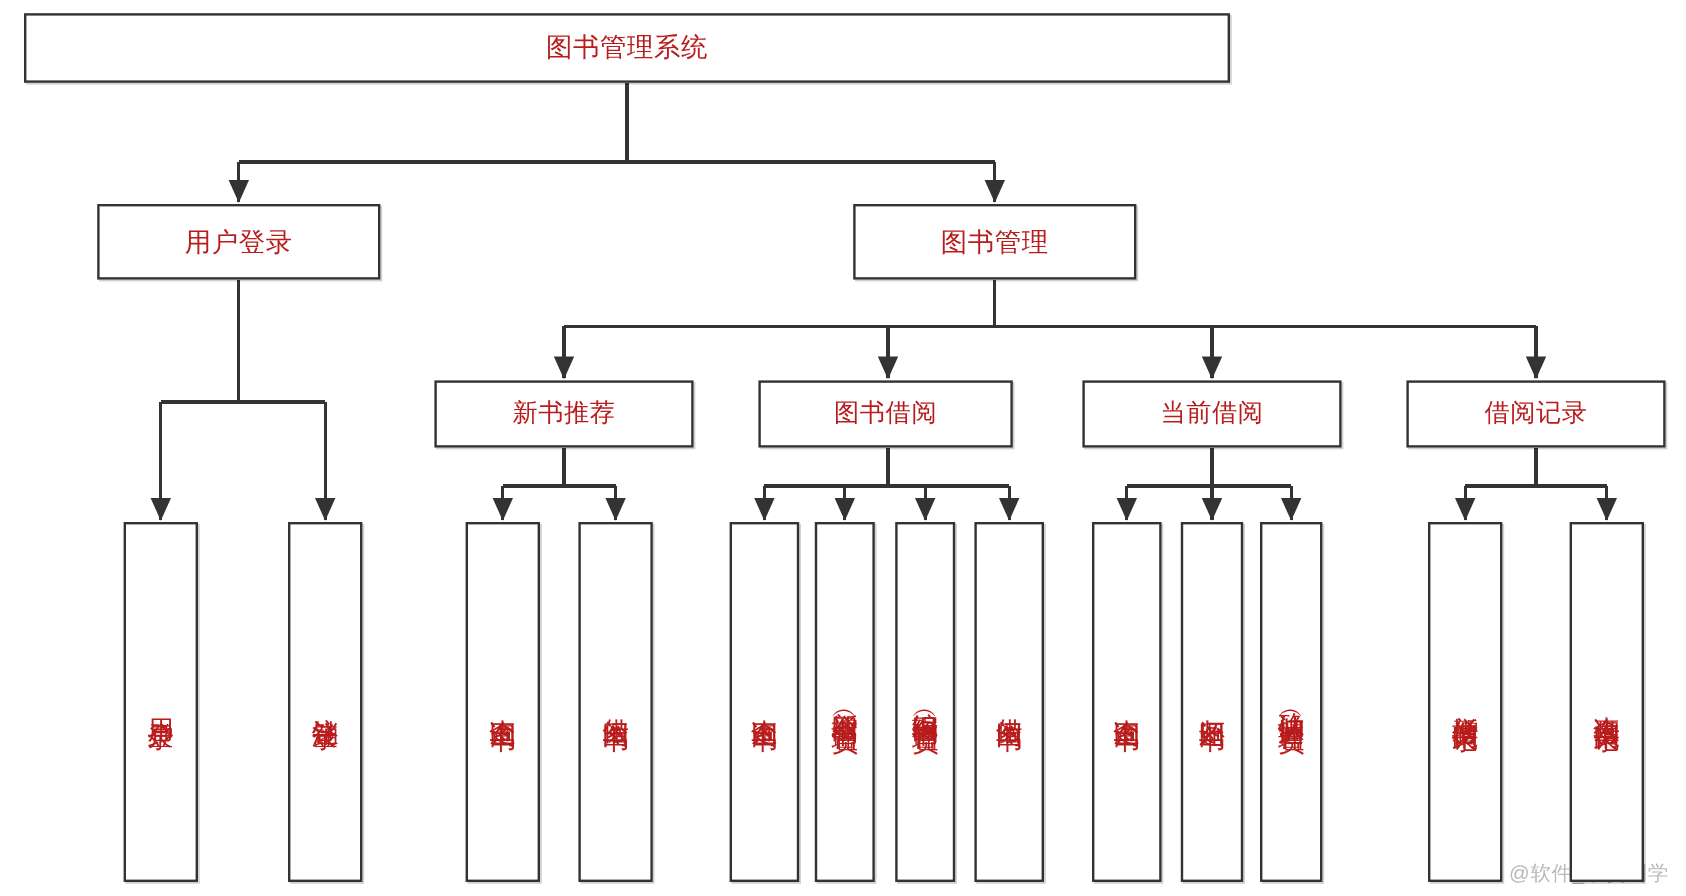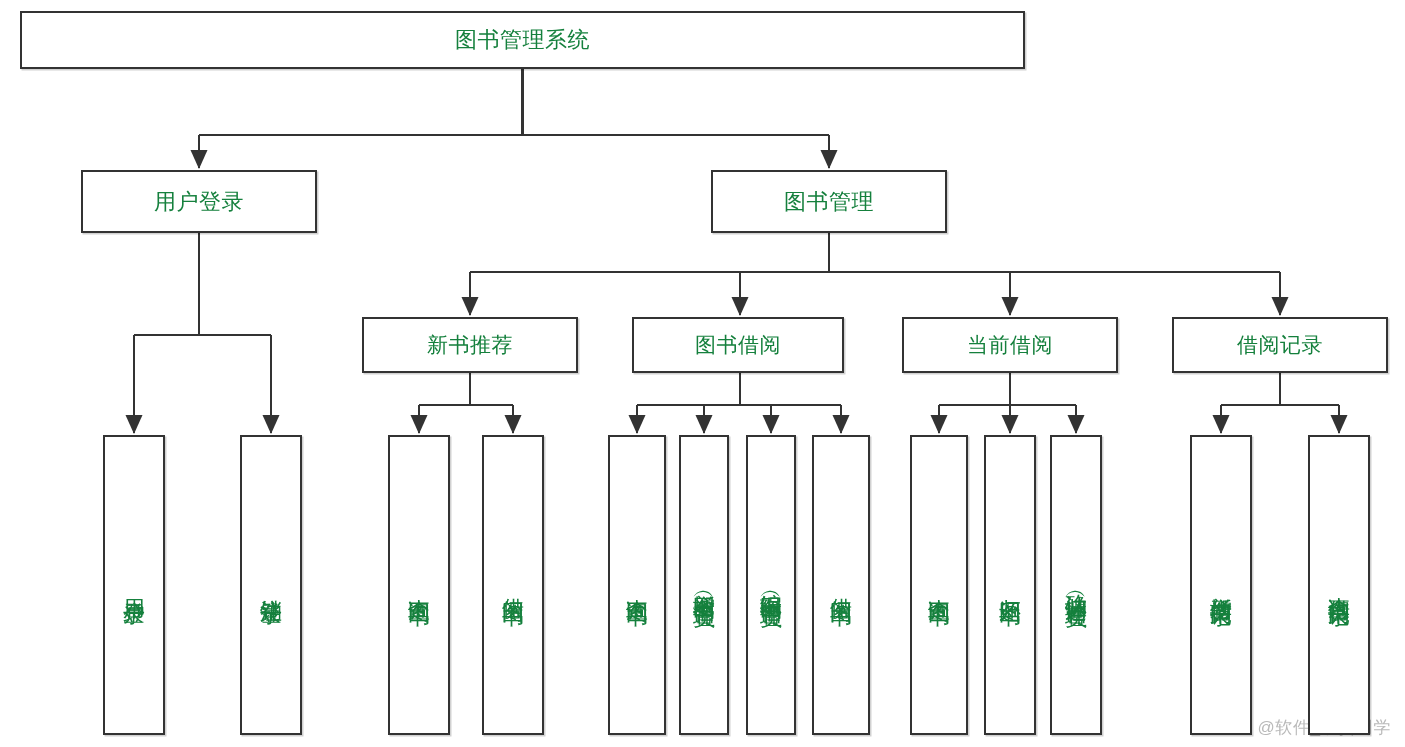--- a/index.html
+++ b/index.html
@@ -14,21 +14,21 @@
   .node-box{
     position:absolute;
     background:#ffffff;
     border:2.5px solid #333333;
     box-sizing:border-box;
     box-shadow:1.5px 1.5px 0 rgba(0,0,0,0.18);
     display:flex;align-items:center;justify-content:center;
     overflow:hidden;
   }
   .node-label{
-    color:#15803d;
+    color:#b91c1c;
     font-size:21px;
     line-height:1.18;
     letter-spacing:0.5px;
     white-space:nowrap;
     user-select:none;
   }
   .node-box.vertical .node-label{
     writing-mode:vertical-rl;
     text-orientation:upright;
     font-size:22px;

